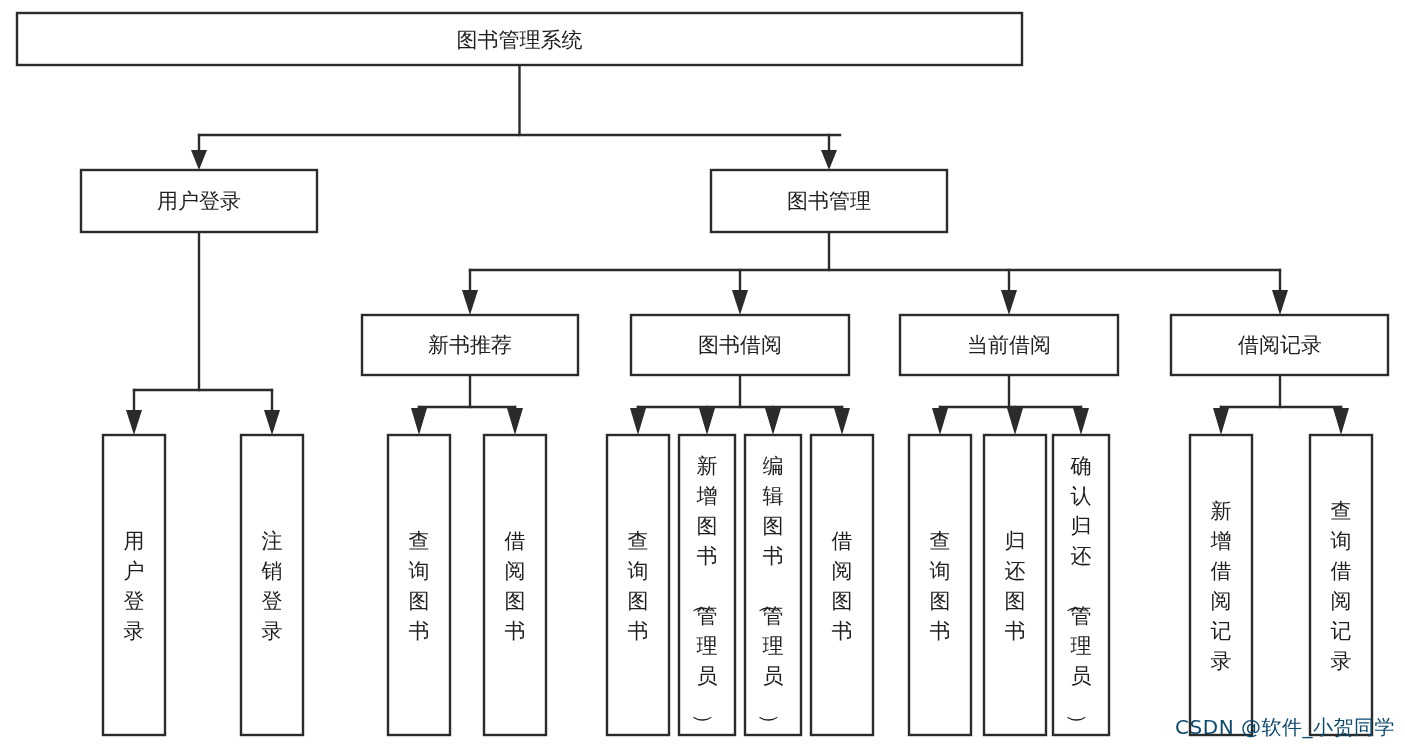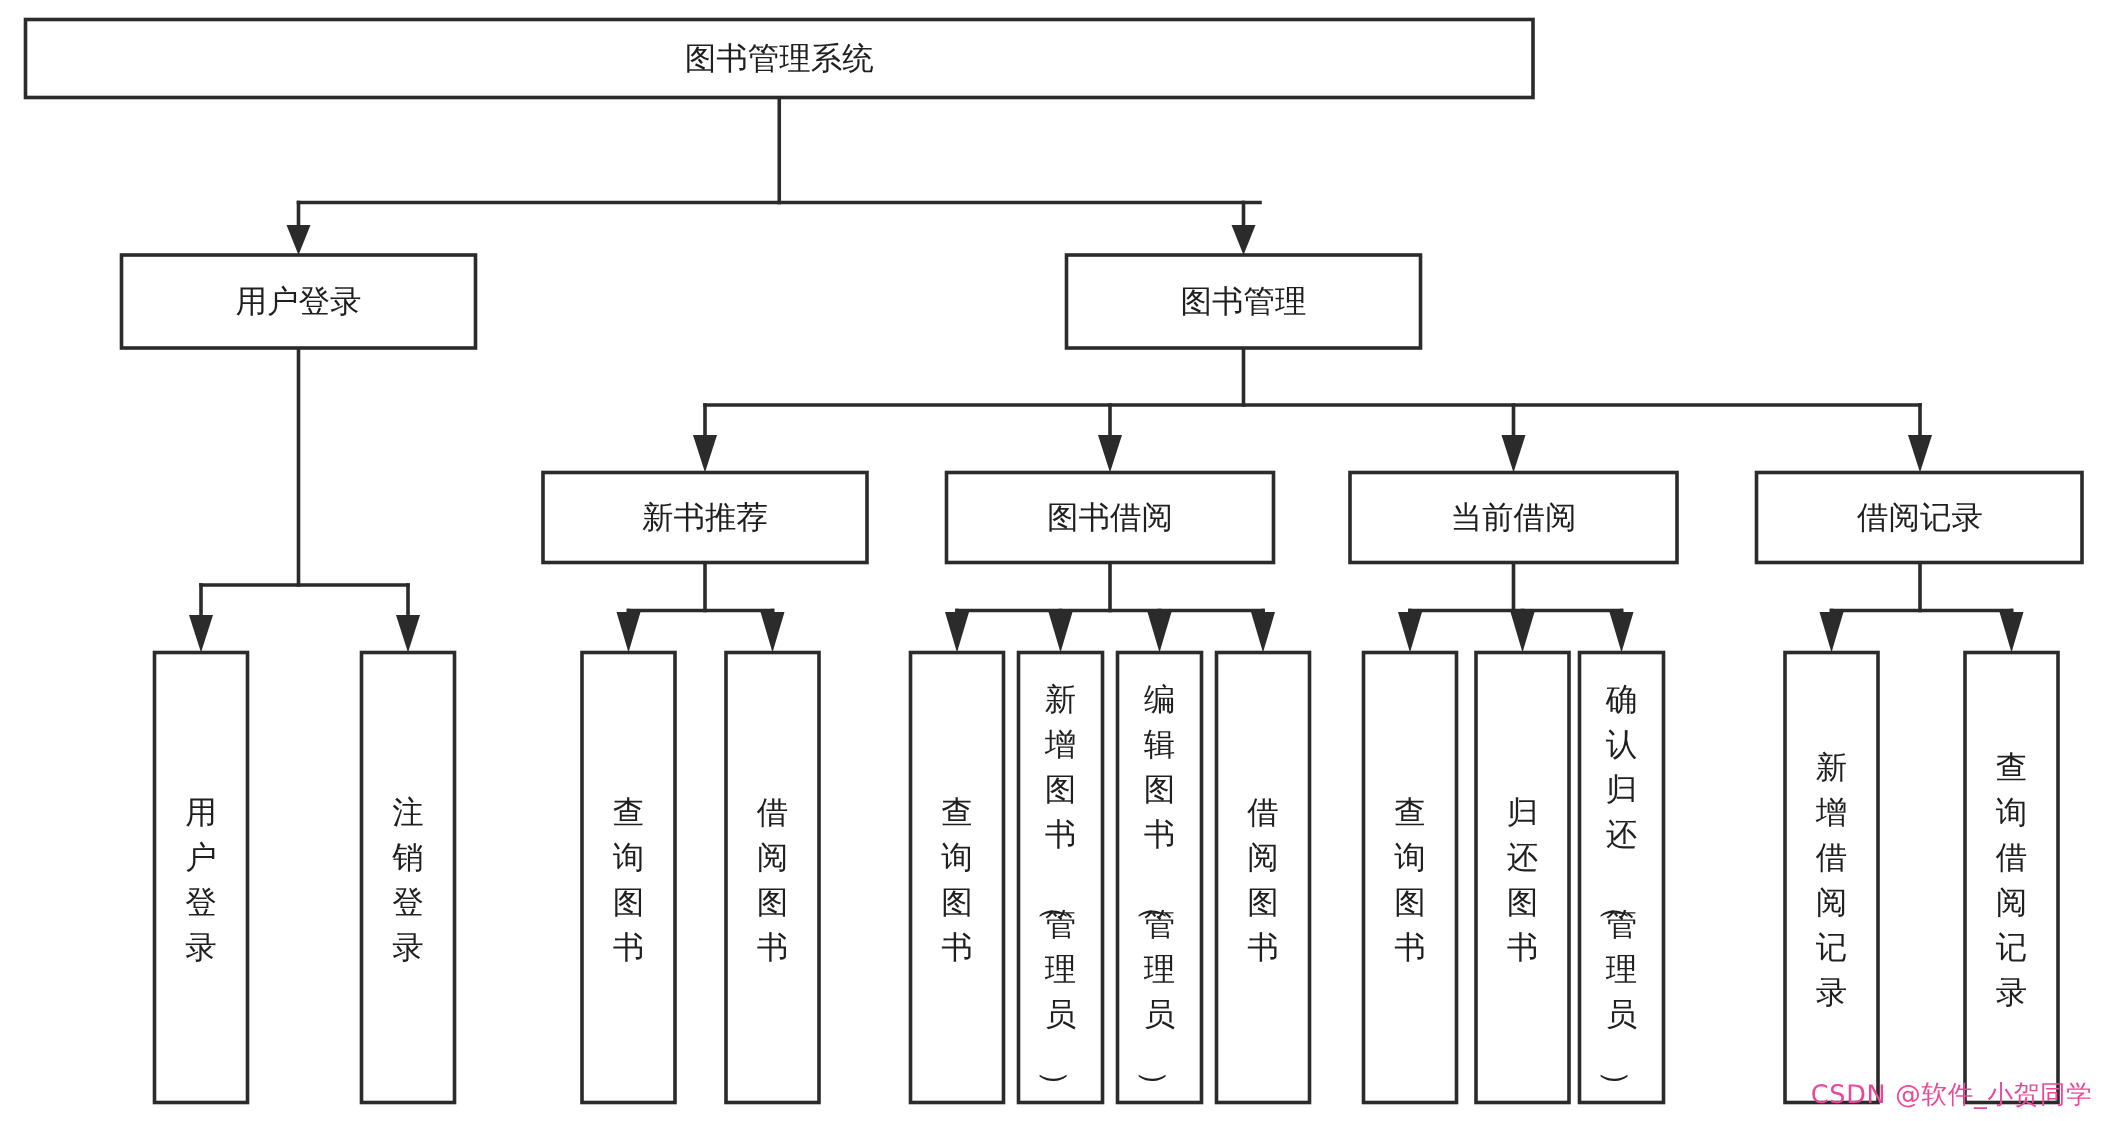--- a/index.html
+++ b/index.html
@@ -51,22 +51,22 @@
     font-family: "DejaVu Sans", "Liberation Sans", sans-serif;
     fill: #1f1f1f;
     font-size: 21px;
     text-anchor: middle;
   }
   .watermark-text {
     position: absolute;
     right: 10px;
     bottom: 6px;
     font-family: "DejaVu Sans", "Liberation Sans", sans-serif;
-    font-size: 17px;
-    color: #ec4899;
+    font-size: 20px;
+    color: #0c4a6e;
     white-space: nowrap;
     letter-spacing: 0.5px;
     pointer-events: none;
   }
 </style>
 </head>
 <body>
 
 <div id="diagram-root">
 

